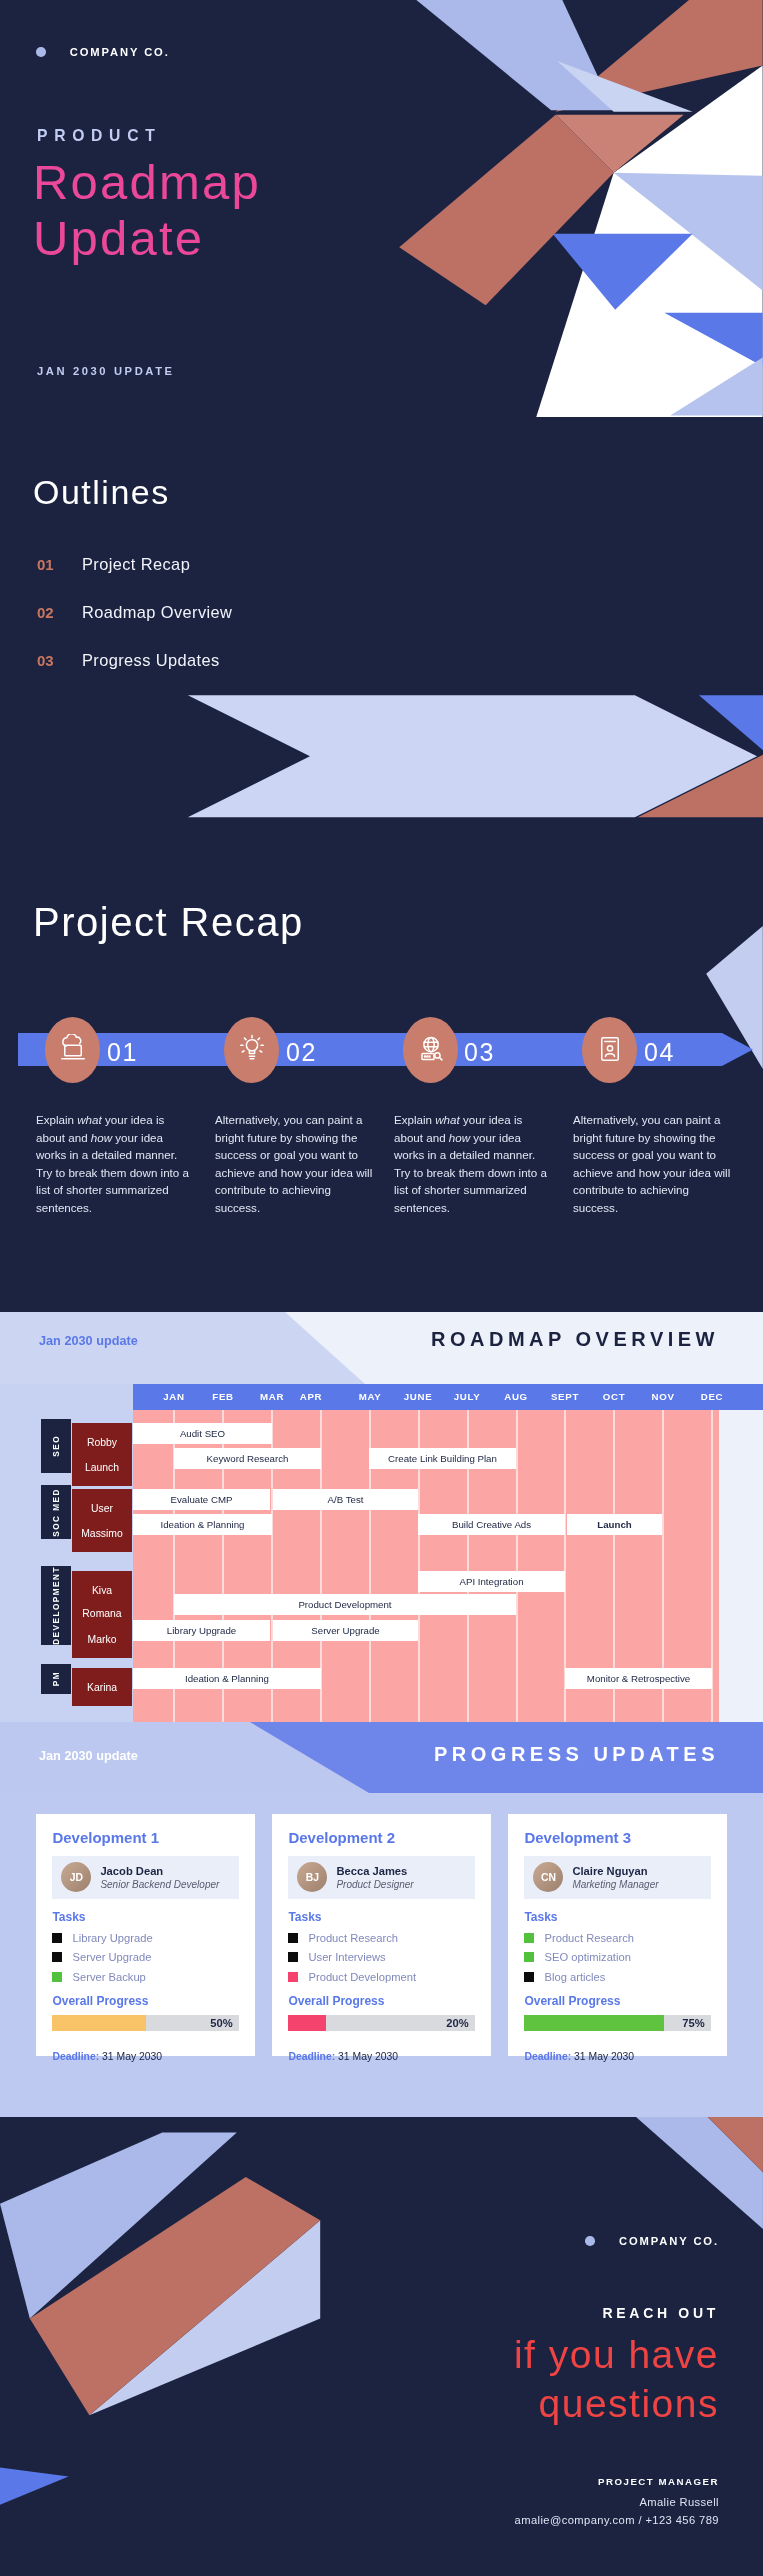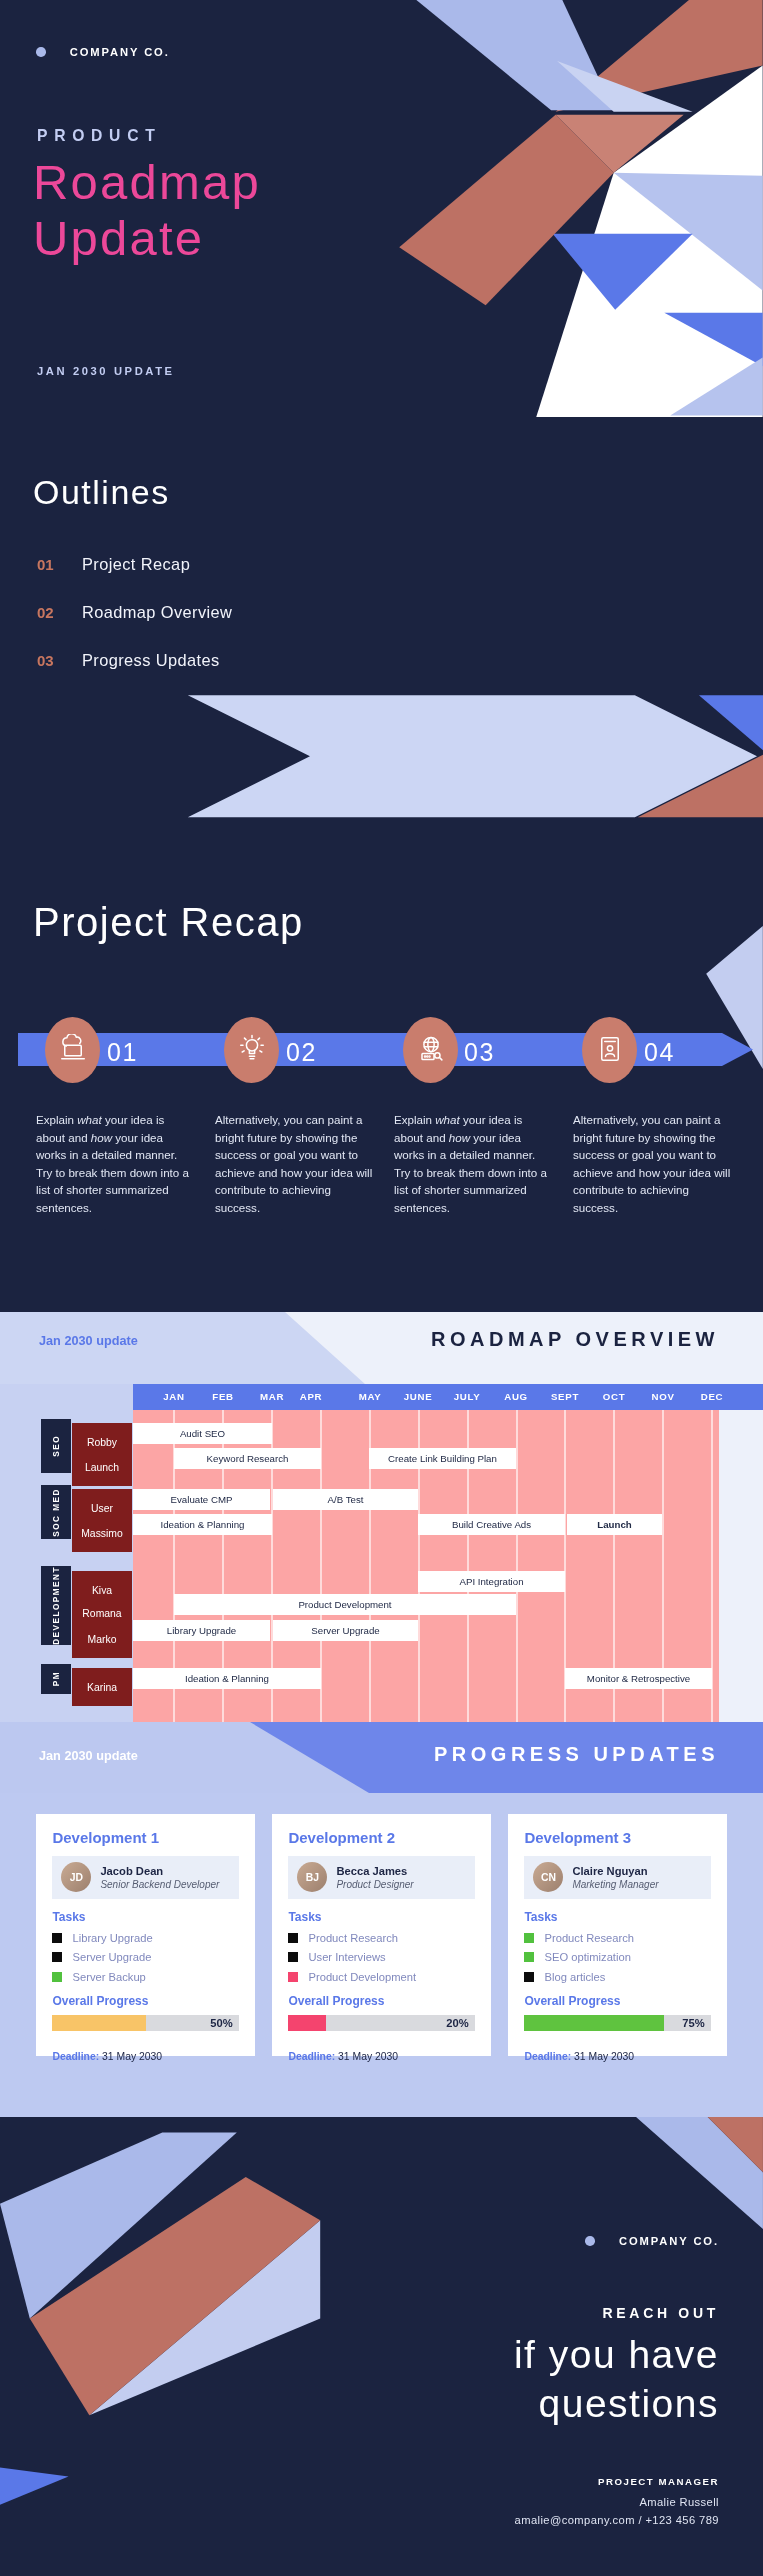--- a/index.html
+++ b/index.html
@@ -80,21 +80,21 @@
   .pbar-fill{position:absolute;left:0;top:0;bottom:0;}
   .pbar-label{position:absolute;right:6px;top:0;line-height:16.4px;color:#1d2544;font-size:11.2px;font-weight:800;}
   .deadline{margin-top:20px;font-size:10.4px;}
   .deadline .dl{color:#5a78e8;font-weight:700;}
   .deadline .dv{color:#1d2544;}
 
   
   #footer-section{position:absolute;left:0;top:2117px;width:763px;height:459px;background:#1b2340;}
   .fright{position:absolute;right:44px;text-align:right;}
   .reach-out{color:#fff;font-size:14px;font-weight:800;letter-spacing:3.7px;}
-  .big-q{color:#ffffff;font-size:39px;font-weight:400;letter-spacing:1.5px;line-height:1.0;}
+  .big-q{color:#ef4444;font-size:39px;font-weight:400;letter-spacing:1.5px;line-height:1.0;}
   .contact-title{color:#fff;font-size:9.7px;font-weight:800;letter-spacing:1.5px;}
   .contact-line{color:#dfe4f2;font-size:11.2px;letter-spacing:0.4px;margin-top:4.5px;}
 </style>
 </head>
 <body>
 
 <div id="page">
 
   <div id="top-section">
 

